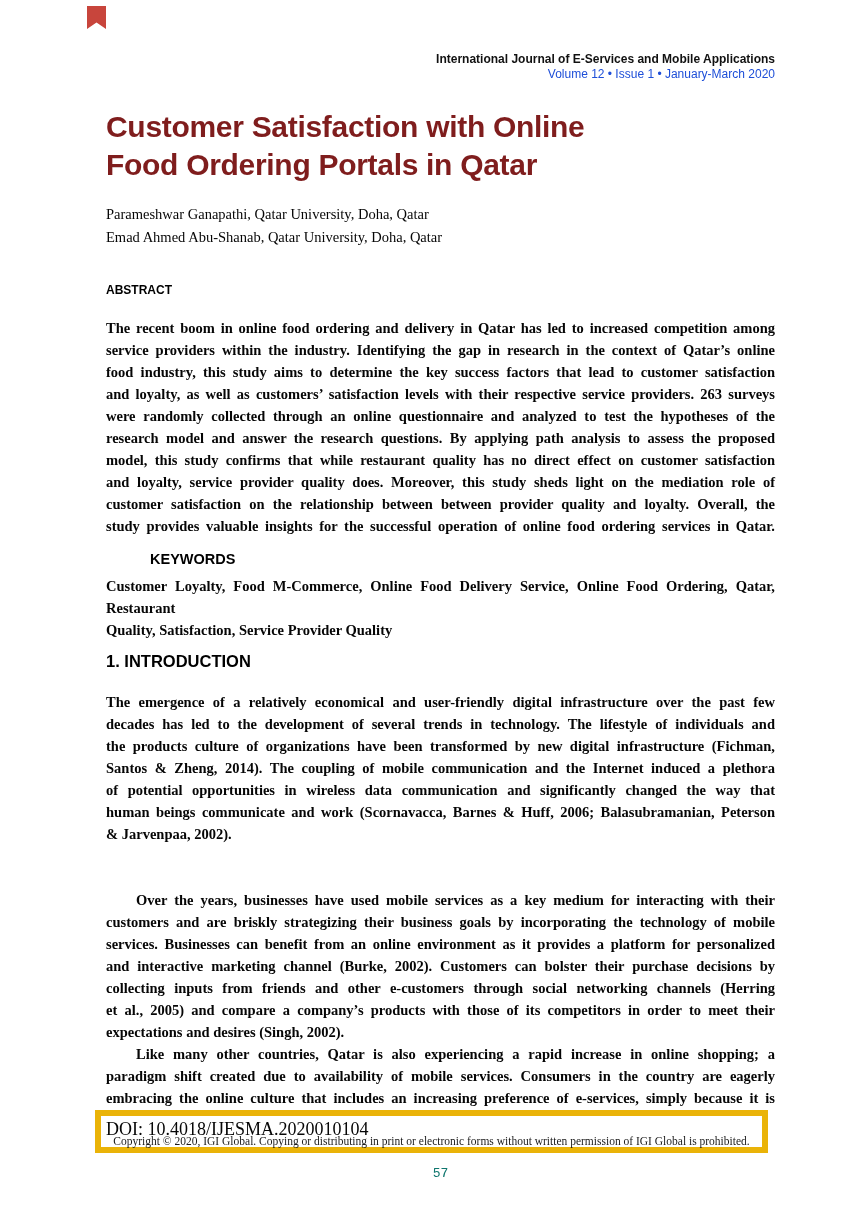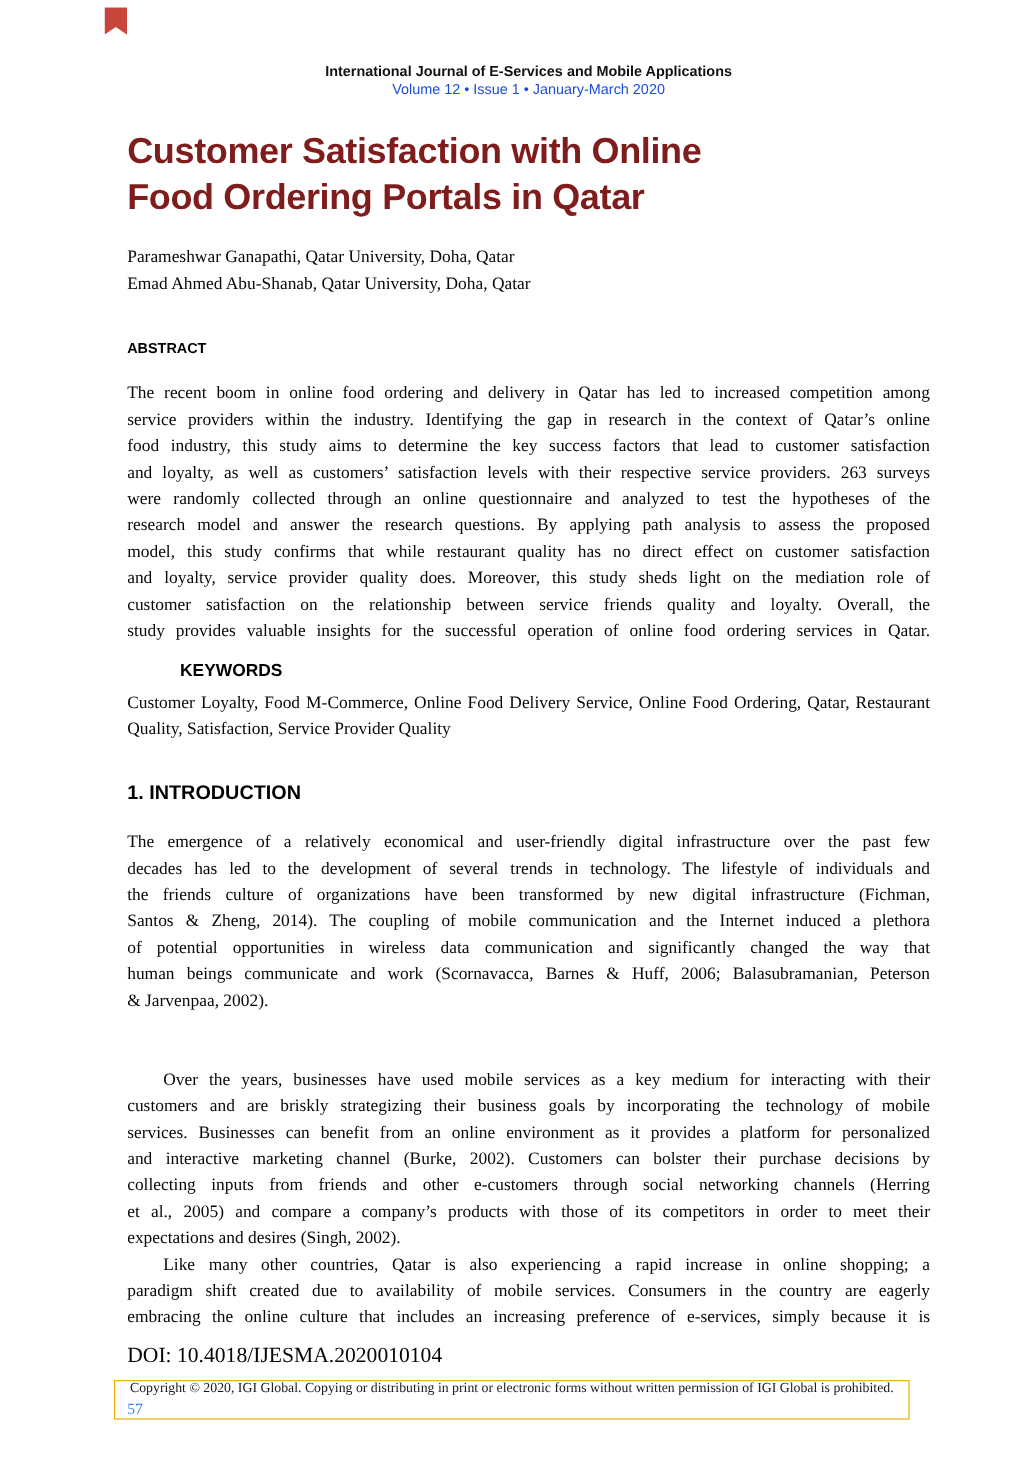--- a/index.html
+++ b/index.html
@@ -12,21 +12,21 @@
     overflow:hidden;
   }
   .content{position:absolute;left:106px;width:669px;}
   
   #bookmark{
     position:absolute;left:87px;top:6px;width:19px;height:23px;
     background:#c8453c;
     clip-path:polygon(0 0,100% 0,100% 100%,50% 72%,0 100%);
   }
   
-  #journal-header{top:52px;text-align:center;font-family:"Liberation Sans",sans-serif;}
+  #journal-header{top:52px;text-align:right;font-family:"Liberation Sans",sans-serif;}
   #journal-header .jname{font-weight:bold;font-size:12px;line-height:15px;color:#111;}
   #journal-header .jissue{font-size:12px;line-height:15px;color:#1d4ed8;}
   
   #paper-title{
     top:108px;
     font-family:"Liberation Sans",sans-serif;
     font-weight:bold;font-size:30px;line-height:38px;
     letter-spacing:-0.3px;color:#7f1d1d;
   }
   
@@ -34,34 +34,34 @@
   
   .sec-heading{
     font-family:"Liberation Sans",sans-serif;
     font-weight:bold;color:#000;
   }
   #abstract-heading{top:283px;font-size:12px;}
   #keywords-heading{top:551px;font-size:14.5px;margin-left:44px;}
   #intro-heading{top:652px;font-size:16.5px;}
   
   .body-lines{font-size:14.5px;line-height:22px;}
-  .jline{text-align:justify;text-align-last:justify;}
+  .jline{text-align:justify;text-align-last:justify;font-weight:bold;}
   #abstract-text{top:317px;}
   #keywords-text{top:575px;font-size:14.5px;}
   #intro-text{top:691px;}
   #intro-text .para{margin:0;}
   
   #doi-line{top:1076px;font-size:18px;margin-top:43px;}
   #copyright-box{
     position:absolute;left:95px;top:1110px;width:661px;height:31px;
-    border:1px solid #eab308;
-    display:flex;align-items:flex-start;justify-content:center;margin-top:40px;
+    border:6px solid #eab308;
+    display:flex;align-items:flex-end;justify-content:center;
   }
   #copyright-box .ctext{font-size:11.5px;white-space:nowrap;color:#1a1a1a;}
-  #page-number{top:1166px;text-align:left;font-family:Liberation Serif, serif;font-size:13px;color:#3b82f6;}
+  #page-number{top:1166px;text-align:center;font-family:Liberation Mono, monospace;font-size:13px;color:#0f766e;}
 </style>
 </head>
 <body>
 
 <div id="page">
 
   <div id="bookmark"></div>
 
   <div id="journal-header" class="content">
     <div class="jname">International Journal of E-Services and Mobile Applications</div>
@@ -82,38 +82,38 @@
 
   <div id="abstract-text" class="content body-lines">
       <div class="jline">The recent boom in online food ordering and delivery in Qatar has led to increased competition among</div>
       <div class="jline">service providers within the industry. Identifying the gap in research in the context of Qatar’s online</div>
       <div class="jline">food industry, this study aims to determine the key success factors that lead to customer satisfaction</div>
       <div class="jline">and loyalty, as well as customers’ satisfaction levels with their respective service providers. 263 surveys</div>
       <div class="jline">were randomly collected through an online questionnaire and analyzed to test the hypotheses of the</div>
       <div class="jline">research model and answer the research questions. By applying path analysis to assess the proposed</div>
       <div class="jline">model, this study confirms that while restaurant quality has no direct effect on customer satisfaction</div>
       <div class="jline">and loyalty, service provider quality does. Moreover, this study sheds light on the mediation role of</div>
-      <div class="jline">customer satisfaction on the relationship between service friends quality and loyalty. Overall, the</div>
+      <div class="jline">customer satisfaction on the relationship between between provider quality and loyalty. Overall, the</div>
       <div class="jline">study provides valuable insights for the successful operation of online food ordering services in Qatar.</div>
     </div>
 
   <div id="keywords-heading" class="content sec-heading">KEYWORDS</div>
 
   <div id="keywords-text" class="content body-lines">
       <div class="jline">Customer Loyalty, Food M-Commerce, Online Food Delivery Service, Online Food Ordering, Qatar, Restaurant</div>
       <div class="jline" style="text-align-last: left;">Quality, Satisfaction, Service Provider Quality</div>
     </div>
 
   <div id="intro-heading" class="content sec-heading">1. INTRODUCTION</div>
 
   <div id="intro-text" class="content body-lines">
     <div class="para">
         <div class="jline">The emergence of a relatively economical and user-friendly digital infrastructure over the past few</div>
         <div class="jline">decades has led to the development of several trends in technology. The lifestyle of individuals and</div>
-        <div class="jline">the friends culture of organizations have been transformed by new digital infrastructure (Fichman,</div>
+        <div class="jline">the products culture of organizations have been transformed by new digital infrastructure (Fichman,</div>
         <div class="jline">Santos &amp; Zheng, 2014). The coupling of mobile communication and the Internet induced a plethora</div>
         <div class="jline">of potential opportunities in wireless data communication and significantly changed the way that</div>
         <div class="jline">human beings communicate and work (Scornavacca, Barnes &amp; Huff, 2006; Balasubramanian, Peterson</div>
         <div class="jline" style="text-align-last: left;">&amp; Jarvenpaa, 2002).</div>
       </div>
     <div class="para">
         <div class="jline" style="text-indent: 30px; margin-top: 44px;">Over the years, businesses have used mobile services as a key medium for interacting with their</div>
         <div class="jline">customers and are briskly strategizing their business goals by incorporating the technology of mobile</div>
         <div class="jline">services. Businesses can benefit from an online environment as it provides a platform for personalized</div>
         <div class="jline">and interactive marketing channel (Burke, 2002). Customers can bolster their purchase decisions by</div>

